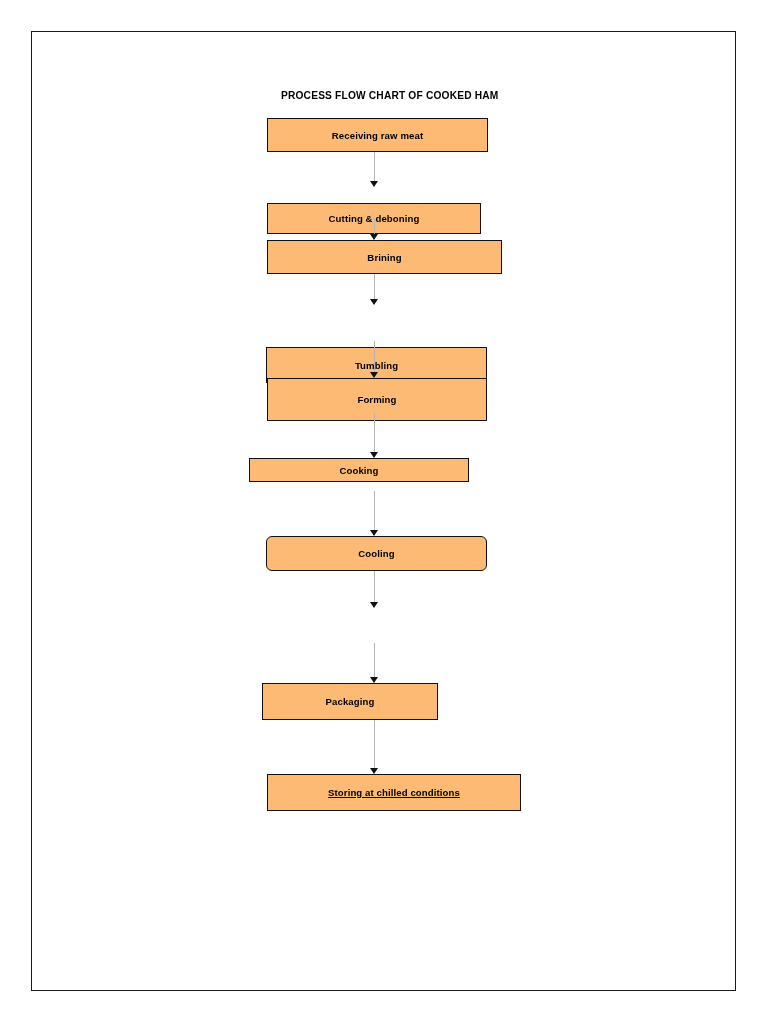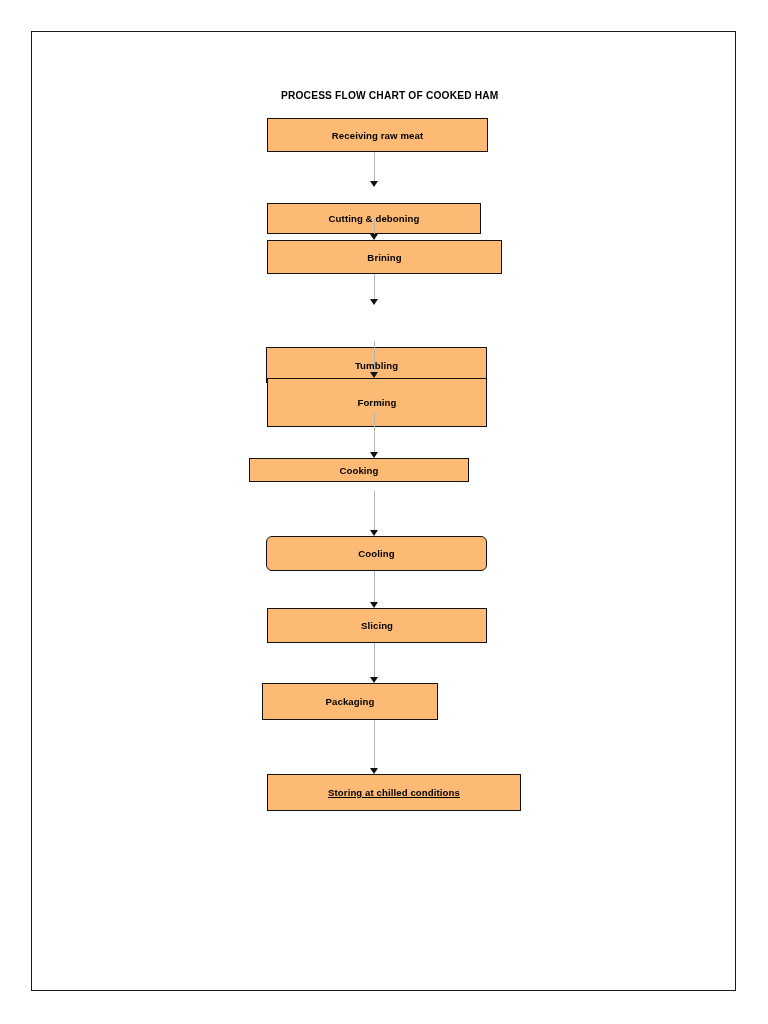--- a/index.html
+++ b/index.html
@@ -100,31 +100,28 @@
       </div>
       <div class="flow-box" style="left: 267px; top: 187px; width: 214px; height: 31px; margin-top: 16px;">
         <span class="flow-box-label">Cutting &amp; deboning</span>
       </div>
       <div class="flow-box" style="left: 267px; top: 240px; width: 235px; height: 34px;">
         <span class="flow-box-label">Brining</span>
       </div>
       <div class="flow-box" style="left: 266px; top: 305px; width: 221px; height: 36px; margin-top: 42px;">
         <span class="flow-box-label">Tumbling</span>
       </div>
-      <div class="flow-box" style="left: 267px; top: 378px; width: 220px; height: 49px;">
+      <div class="flow-box" style="left: 267px; top: 378px; width: 220px; height: 43px;">
         <span class="flow-box-label">Forming</span>
       </div>
       <div class="flow-box" style="left: 249px; top: 458px; width: 220px; height: 24px;">
         <span class="flow-box-label">Cooking</span>
       </div>
       <div class="flow-box" style="left: 266px; top: 536px; width: 221px; height: 35px; border-radius: 6px;">
         <span class="flow-box-label">Cooling</span>
-      </div>
-      <div class="flow-box" style="left: 267px; top: 608px; width: 220px; height: 35px;">
-        <span class="flow-box-label">Slicing</span>
       </div>
       <div class="flow-box" style="left: 262px; top: 683px; width: 176px; height: 37px;">
         <span class="flow-box-label">Packaging</span>
       </div>
       <div class="flow-box" style="left: 267px; top: 774px; width: 254px; height: 37px; text-decoration: underline;">
         <span class="flow-box-label">Storing at chilled conditions</span>
       </div>
       <div class="connector" style="left: 368px; top: 152px; height: 35px;">
         <div class="stem" style="height: 30px;"></div>
         <div class="head" style="top: 28.8px;"></div>

